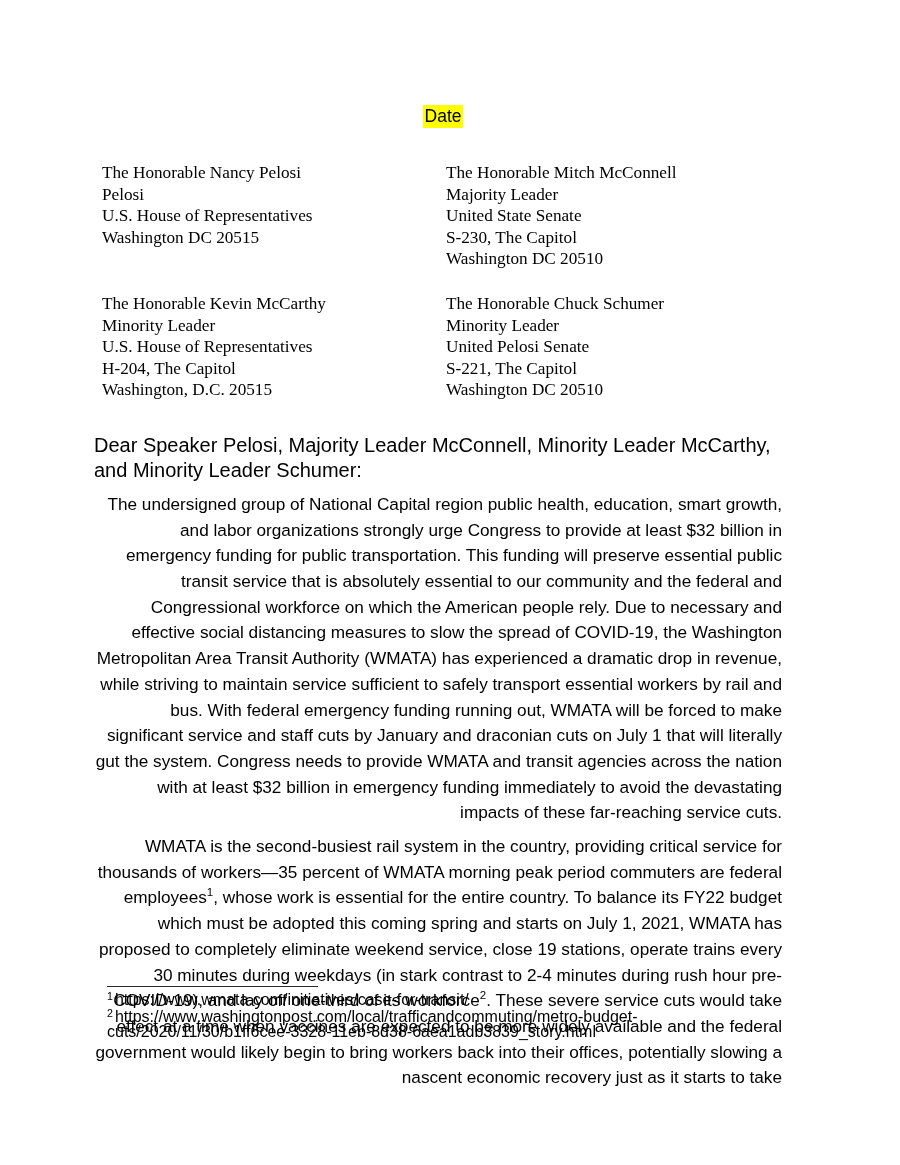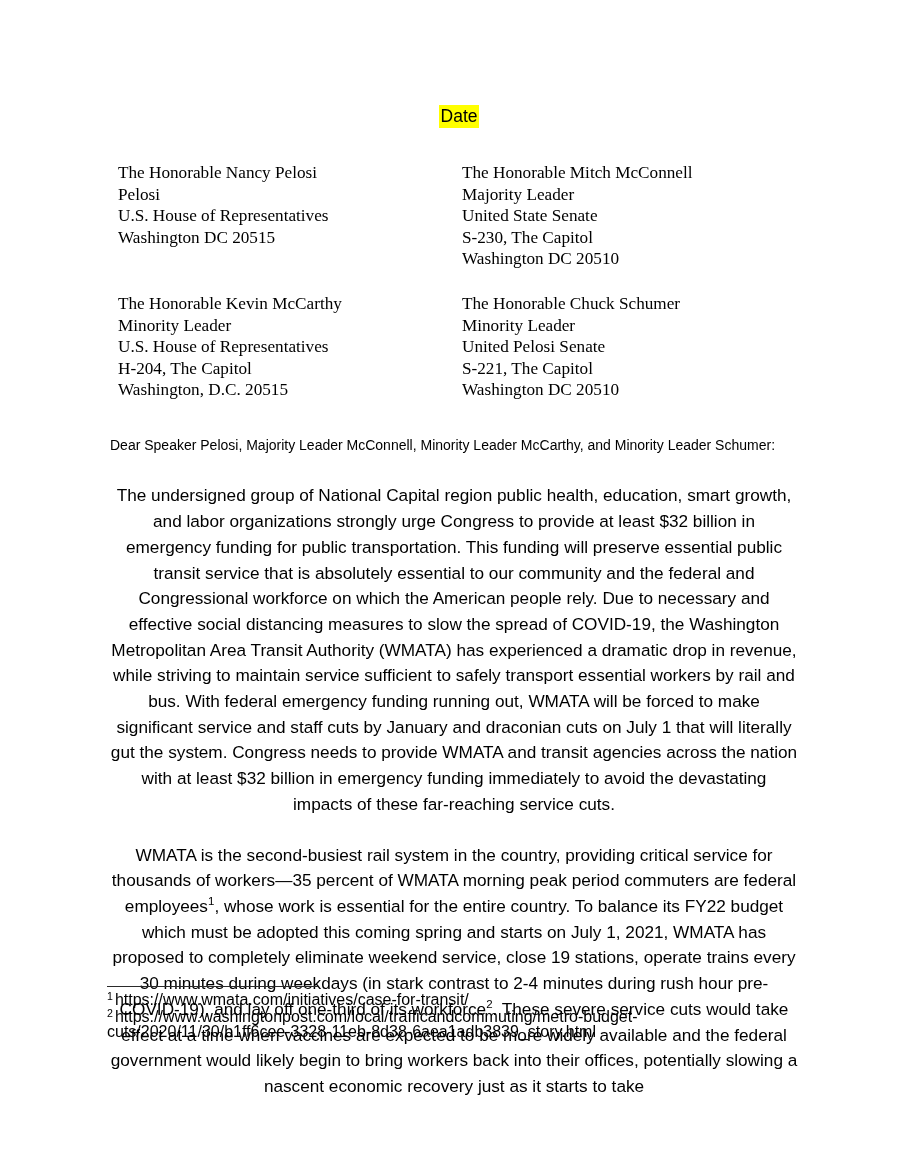--- a/index.html
+++ b/index.html
@@ -15,21 +15,21 @@
     position: relative;
     width: 900px;
     height: 1165px;
     background: #ffffff;
     margin: 0 auto;
     overflow: hidden;
     box-sizing: border-box;
   }
   .content {
     position: absolute;
-    left: 110px;
+    left: 94px;
     top: 0;
     width: 688px;
   }
 
   
   .date-row {
     margin-top: 104px;
     text-align: center;
     padding-left: 10px;
     height: 28px;
@@ -58,28 +58,28 @@
   .addr-col.right { padding-left: 4px; }
   .addr-line {
     font-size: 17.2px;
     line-height: 21.6px;
     white-space: pre;
   }
 
   
   .salutation {
     margin-top: 32px;
-    font-size: 14px;
+    font-size: 20px;
     line-height: 25.5px;
   }
   .body-para {
-    margin-top: 25px;
+    margin-top: 8px;
     font-size: 17.2px;
     line-height: 25.7px;
-    text-align: center;
+    text-align: right;
   }
   sup.fn {
     font-size: 11.5px;
     vertical-align: super;
     line-height: 0;
   }
 
   
   .footnotes {
     position: absolute;

